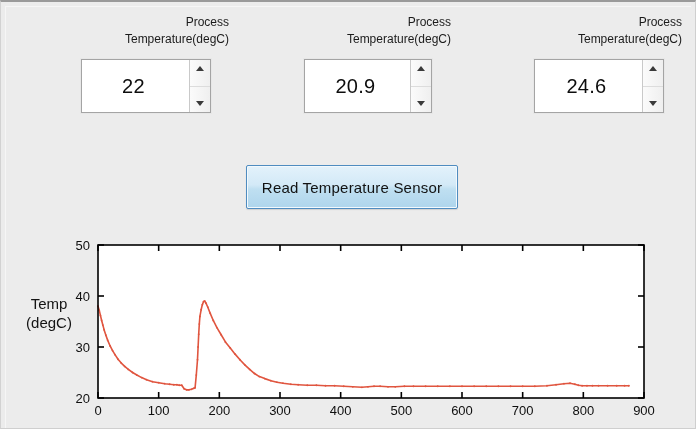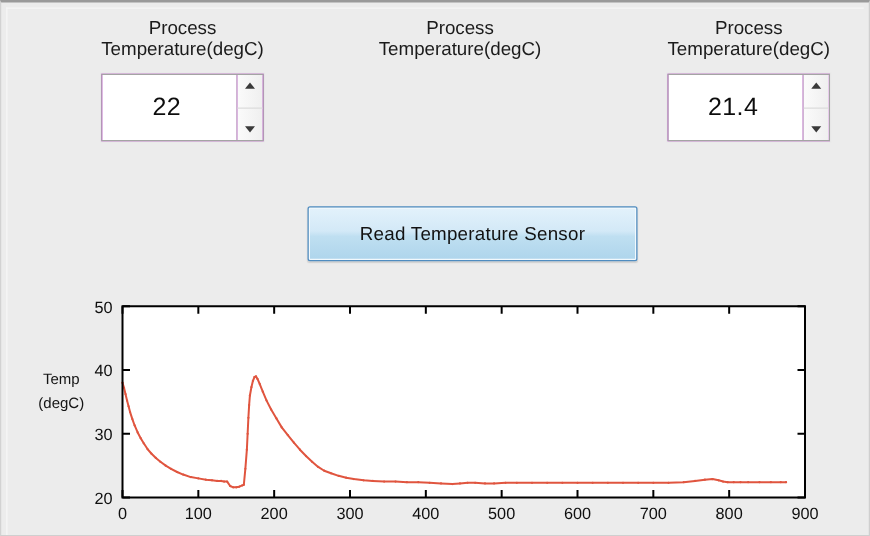--- a/index.html
+++ b/index.html
@@ -30,29 +30,30 @@
     border-top: 1px solid #f6f6f6;
     pointer-events: none;
   }
 
   
   .field-group {
     position: absolute;
     text-align: center;
   }
   .field-label {
-    font-size: 15px;
+    font-size: 12px;
     color: #1b1b1b;
     line-height: 17px;
     white-space: pre-line;
     letter-spacing: 0px;
+    text-align: right;
   }
   .spin-box {
     display: flex;
-    background: #d946ef;
+    background: #14b8a6;
     border: 1px solid #a4a4a4;
     box-sizing: border-box;
     height: 54px;
     margin: 0 auto;
     box-shadow: 0 0 0 1px #e7e7e7;
   }
   .spin-value {
     flex: 1 1 auto;
     display: flex;
     align-items: center;
@@ -91,21 +92,21 @@
   .spin-btn.down i {
     bottom: 6px;
     border-top: 5px solid #3a3a3a;
   }
 
   
   .read-button {
     position: absolute;
     left: 245px;
     top: 163px;
-    width: 264px;
+    width: 212px;
     height: 44px;
     box-sizing: border-box;
     border: 1px solid #4f8cc0;
     border-radius: 2px;
     background: linear-gradient(to bottom, #e3f2fb 0%, #d3e9f7 45%, #bfdff1 55%, #aed5ec 100%);
     box-shadow: inset 0 0 0 1px #f2f9fd, 0 1px 1px rgba(0,0,0,0.12);
     display: flex;
     align-items: center;
     justify-content: center;
     cursor: pointer;
@@ -123,21 +124,21 @@
     top: 228px;
     width: 696px;
     height: 201px;
   }
   .y-axis-title {
     position: absolute;
     left: 8px;
     top: 292px;
     width: 80px;
     text-align: center;
-    font-size: 12px;
+    font-size: 15px;
     color: #141414;
     line-height: 19px;
     white-space: pre-line;
   }
   svg.plot { display: block; }
   .tick-text {
     font-family: "Liberation Sans", sans-serif;
     font-size: 13px;
     fill: #0f0f0f;
   }
@@ -159,27 +160,38 @@
         <div class="spin-btn down">
             <i></i>
           </div>
       </div>
     </div>
   </div>
 
   <div class="field-group" style="left:284px; top:12px; width:166px;">
     <div class="field-label">Process
 Temperature(degC)</div>
+    <div class="spin-box" style="width:128px; margin-top:11px;">
+      <div class="spin-value">20.9</div>
+      <div class="spin-arrows">
+        <div class="spin-btn up">
+            <i></i>
+          </div>
+        <div class="spin-btn down">
+            <i></i>
+          </div>
+      </div>
+    </div>
   </div>
 
   <div class="field-group" style="left:515px; top:12px; width:166px;">
     <div class="field-label">Process
 Temperature(degC)</div>
     <div class="spin-box" style="width:130px; margin-top:11px;">
-      <div class="spin-value">21.4</div>
+      <div class="spin-value">24.6</div>
       <div class="spin-arrows">
         <div class="spin-btn up">
             <i></i>
           </div>
         <div class="spin-btn down">
             <i></i>
           </div>
       </div>
     </div>
   </div>

